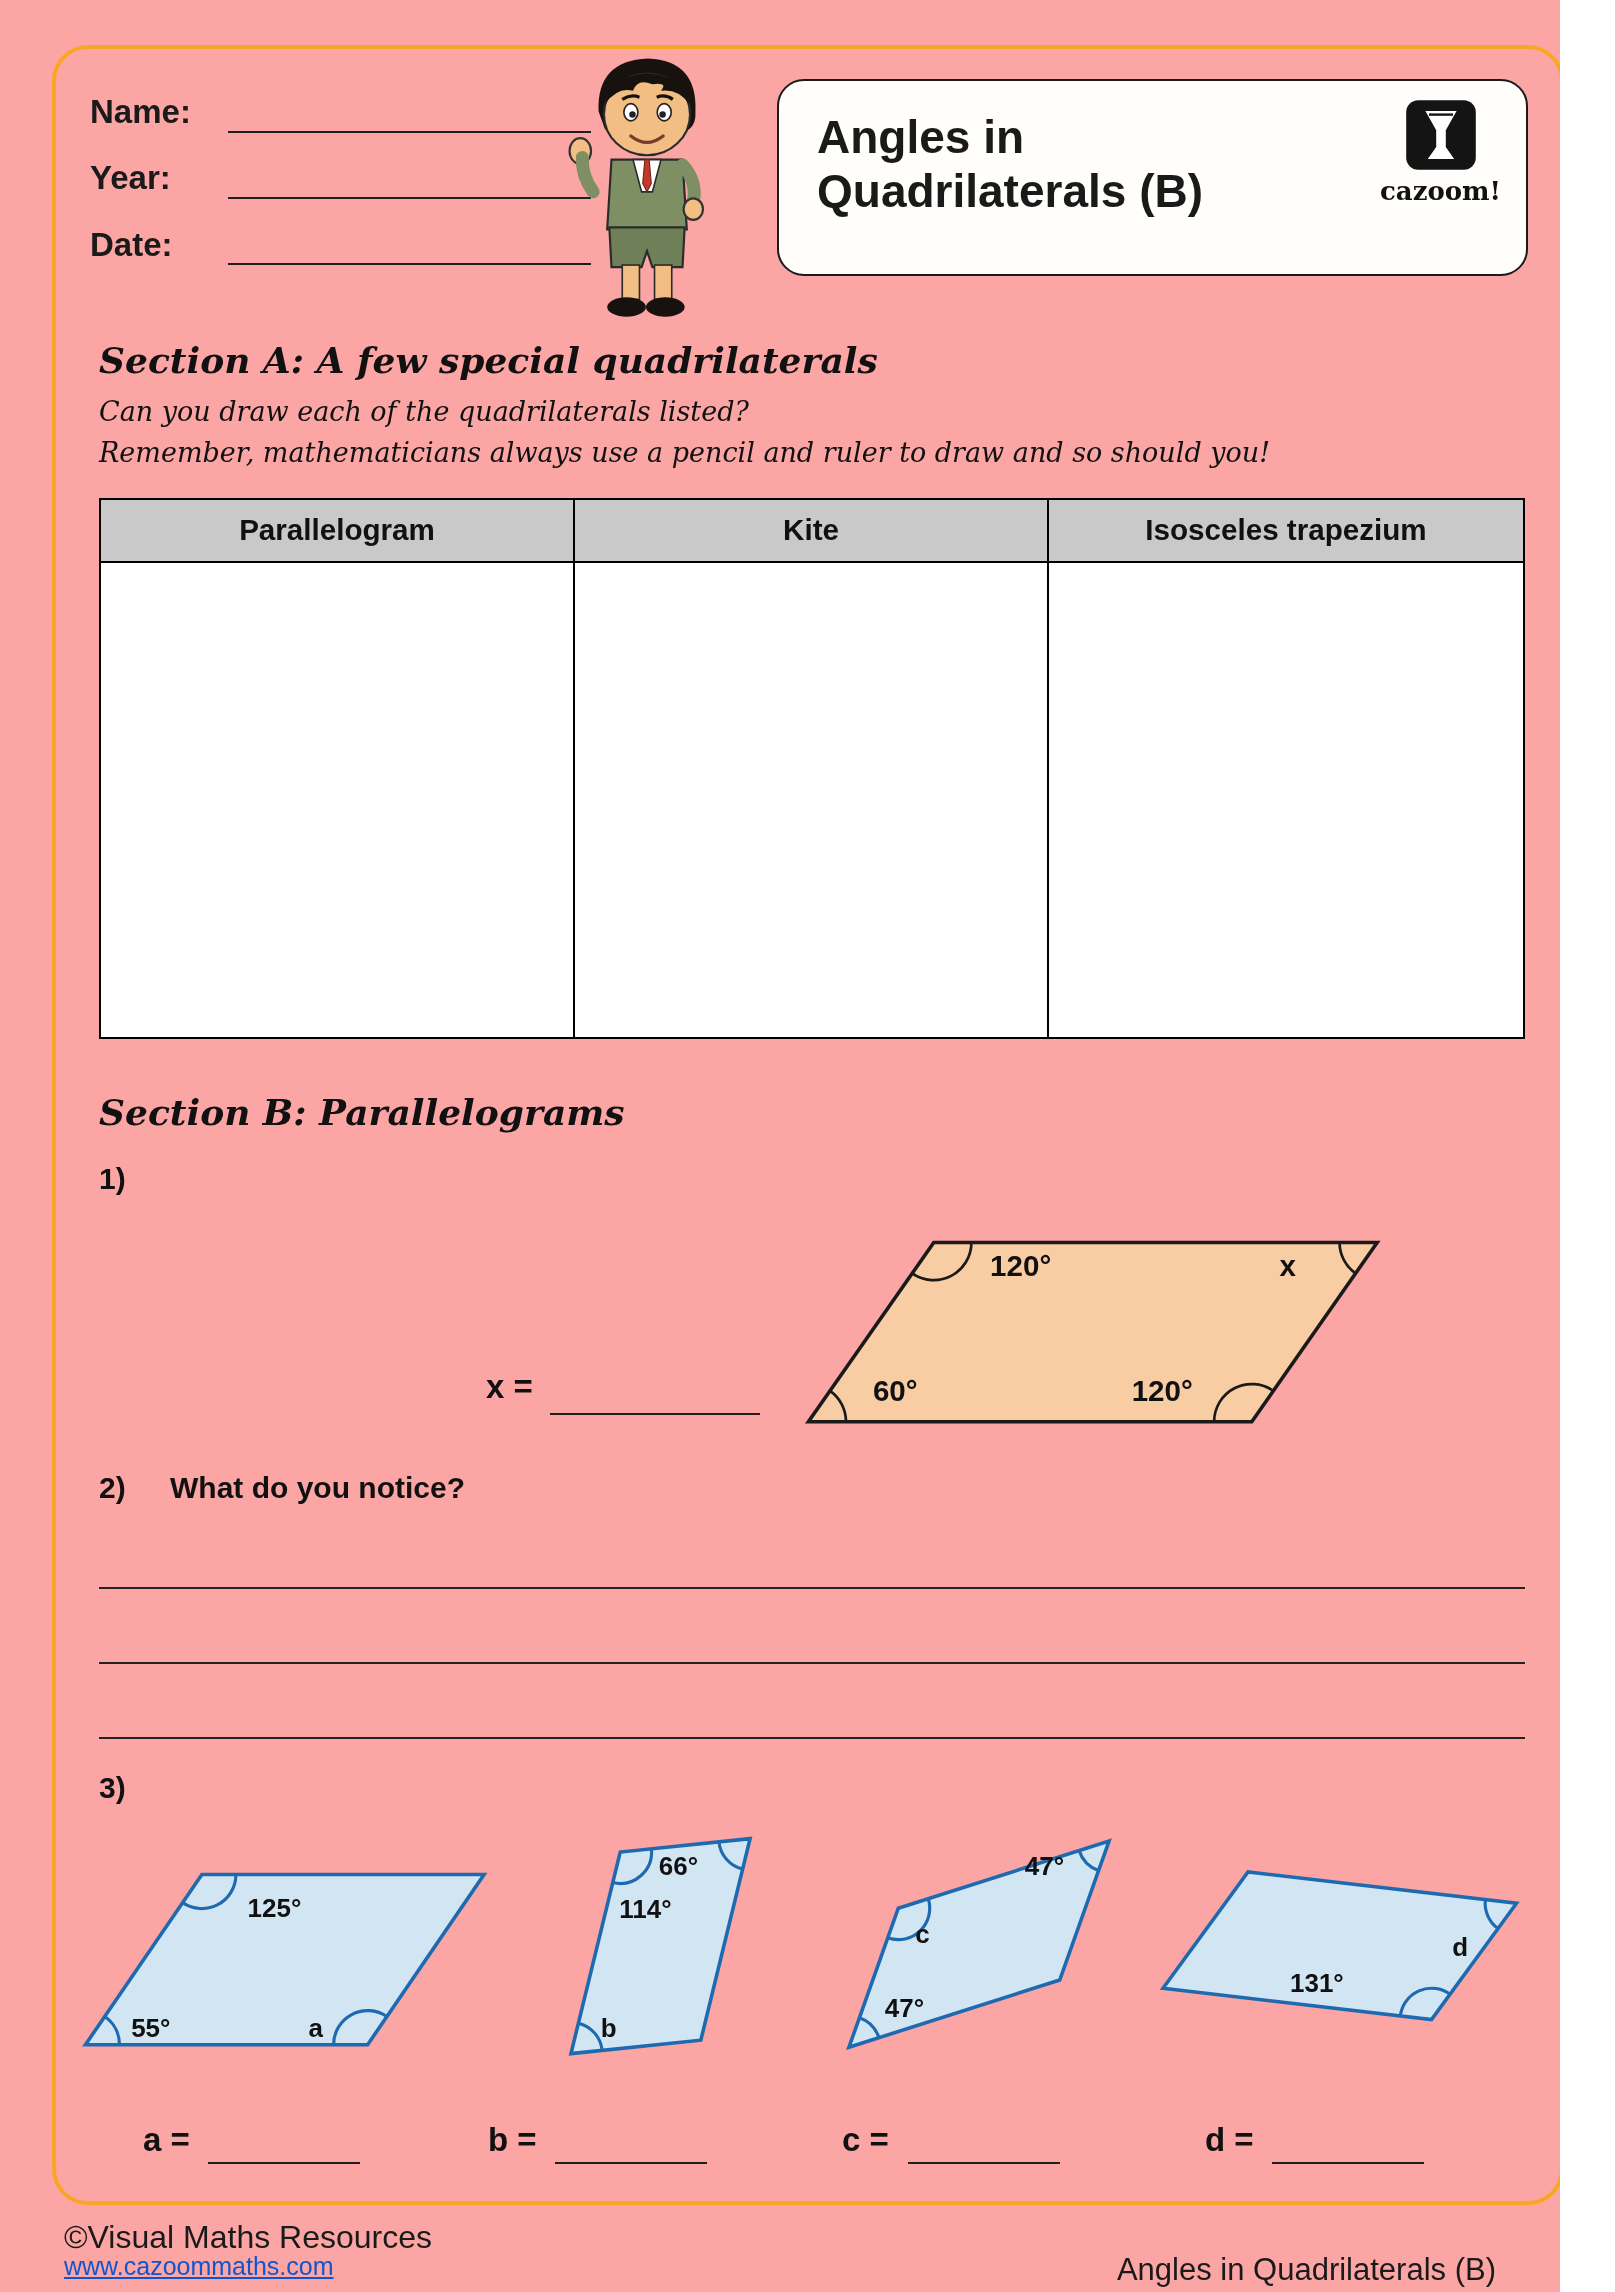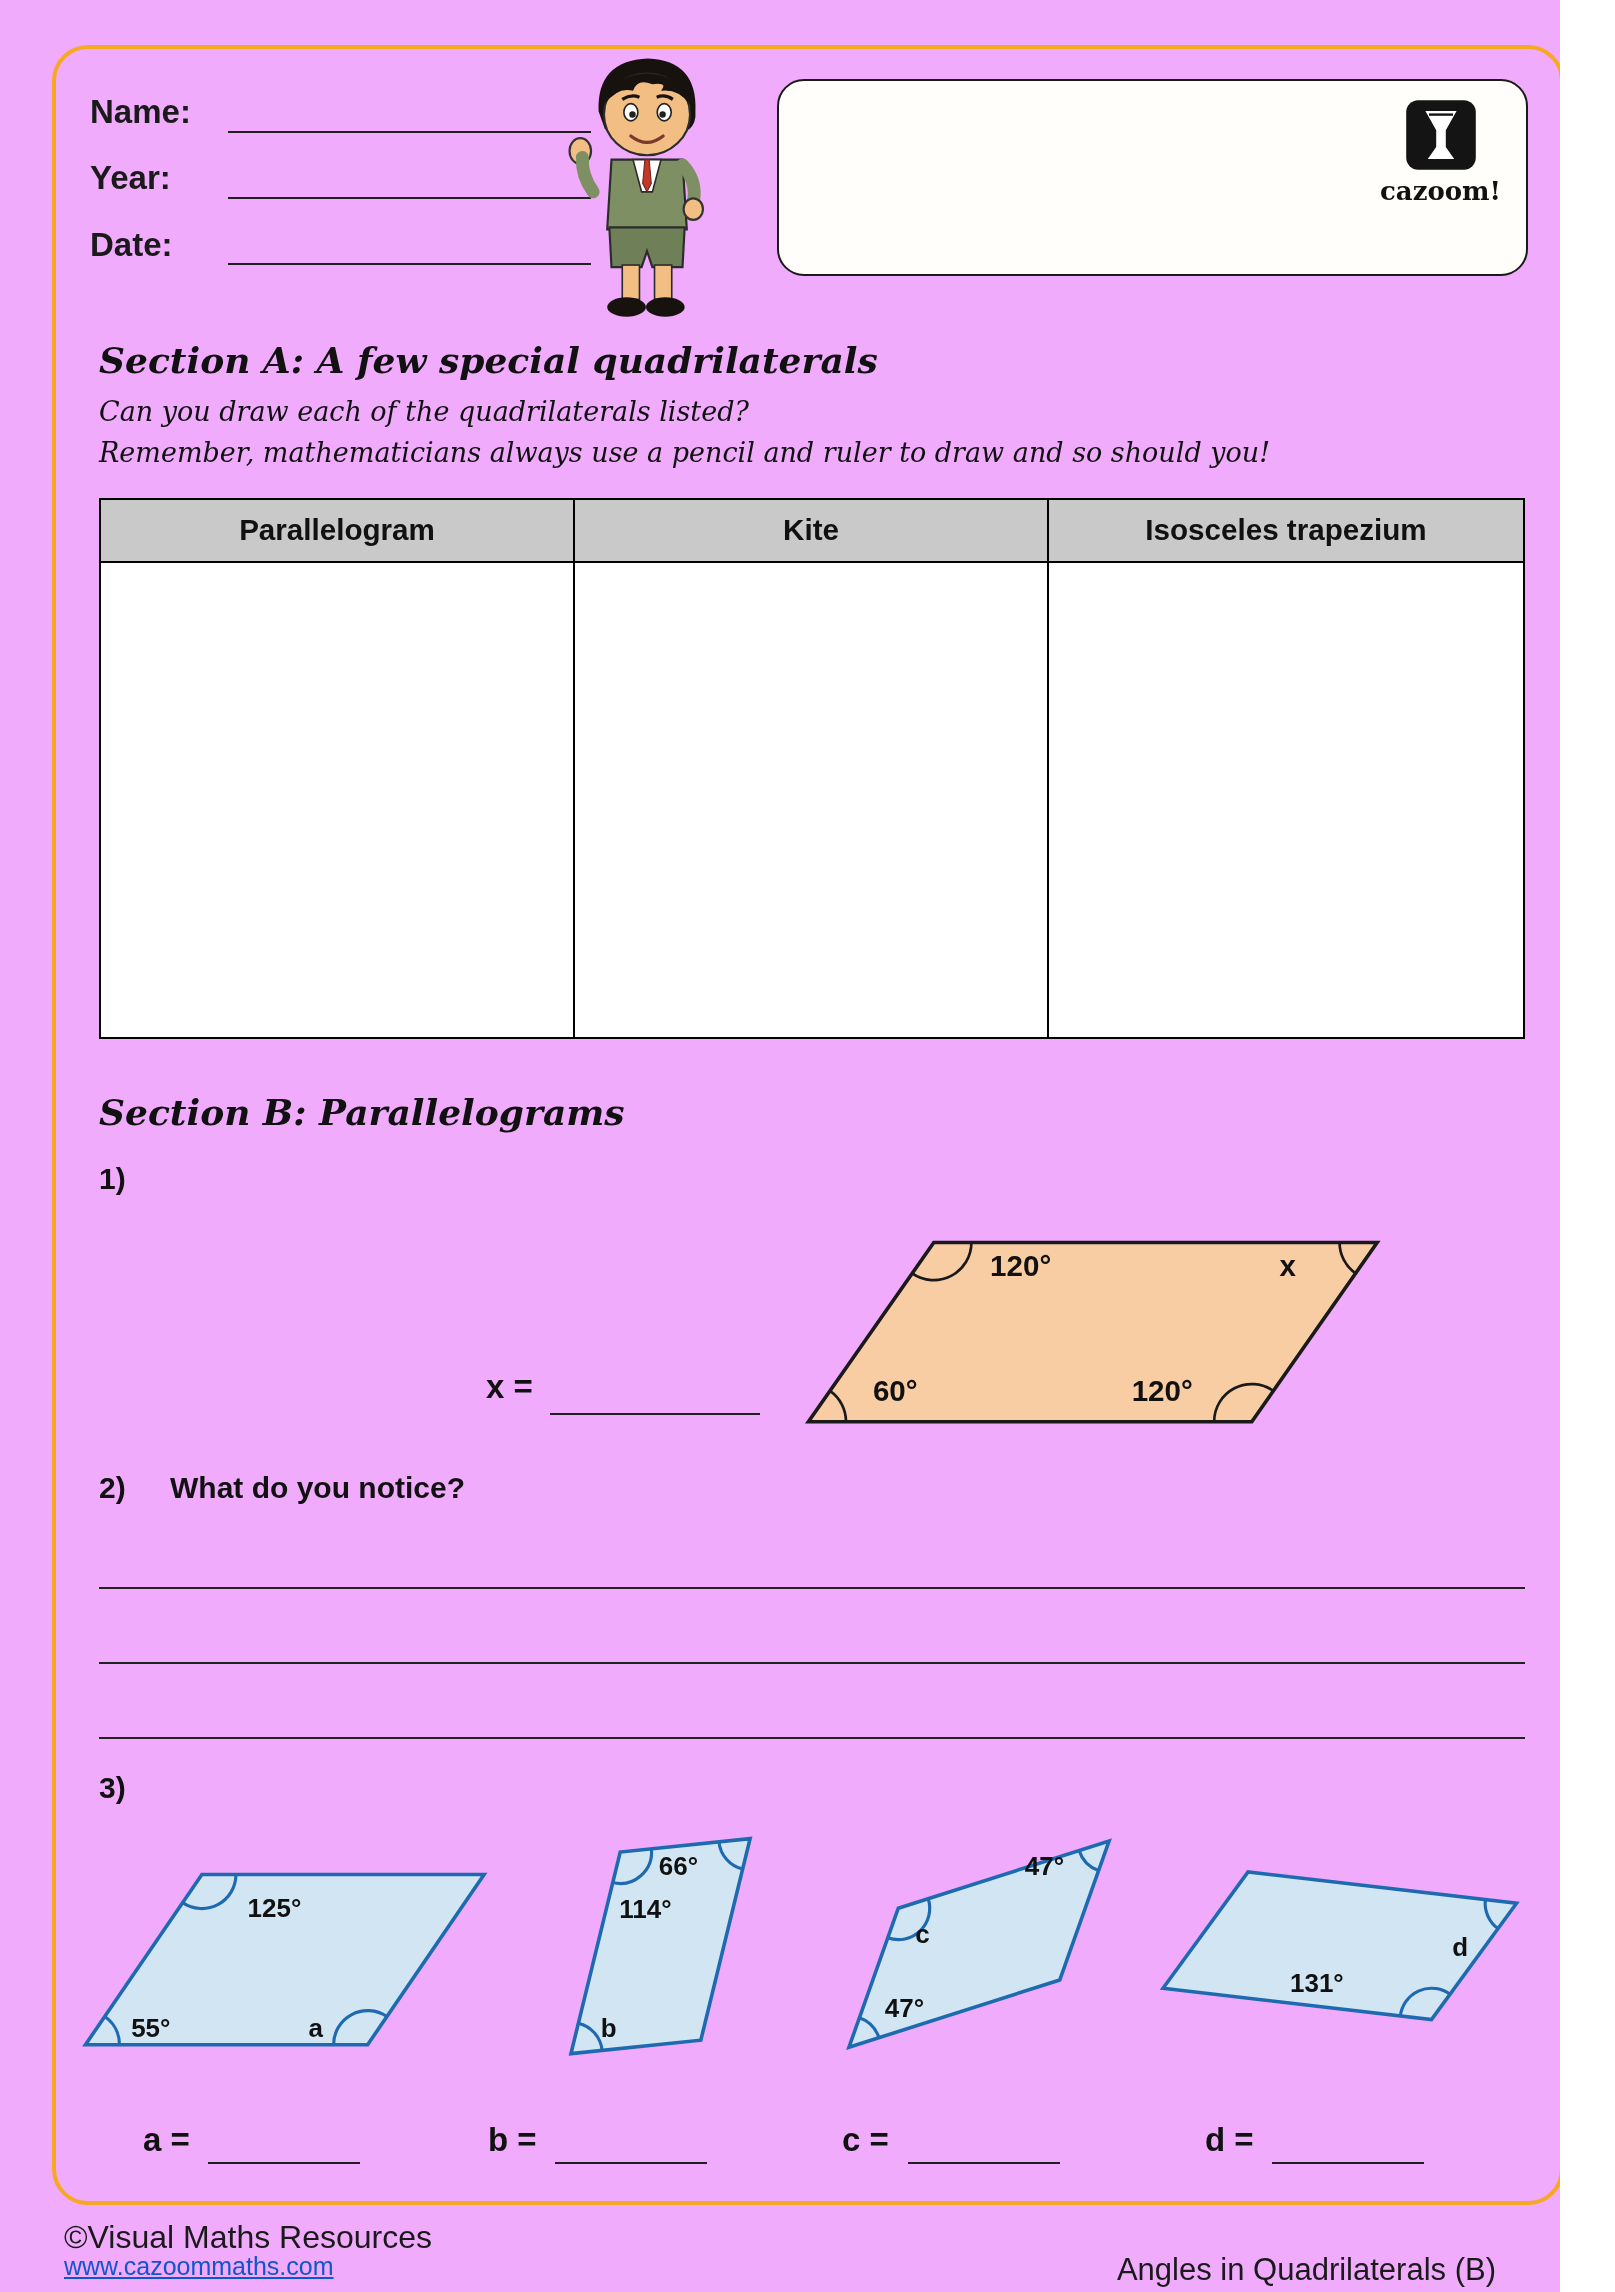--- a/index.html
+++ b/index.html
@@ -1,19 +1,19 @@
 <!DOCTYPE html>
 <html style="font-size:14.3px"><head>
 <meta charset="utf-8">
 <title>Angles in Quadrilaterals (B)</title>
 <style>
   * { margin:0; padding:0; box-sizing:border-box; }
   html,body { background:#ffffff; }
   body { font-family:"Liberation Sans", sans-serif; color:#111; }
-  .page { position:relative; width:1560px; height:2293px; background:#f0abfc; overflow:hidden; }
+  .page { position:relative; width:1560px; height:2293px; background:#fca5a5; overflow:hidden; }
   .abs { position:absolute; }
 
   .frame { position:absolute; left:52px; top:45px; width:1512px; height:2160px;
            border:4.5px solid #F7A823; border-radius:36px; }
 
   .field-label { font-size:33px; font-weight:700; color:#1a1a1a; }
   .write-line { border-bottom:2.7px solid #1f1f1f; height:0; }
 
   .title-box { position:absolute; left:777px; top:79px; width:751px; height:197px;
                border:2.7px solid #1a1a1a; border-radius:27px; background:#fffefa; }
@@ -83,20 +83,24 @@
       <ellipse cx="118" cy="146" rx="9" ry="10" fill="#F2BE83" stroke="#333" stroke-width="2"></ellipse>
       <path d="M40 163 L110 163 L108 200 L80 200 L75 185 L70 200 L42 200 Z" fill="#6F8058" stroke="#2b2b2b" stroke-width="2"></path>
       <rect x="52" y="198" width="16" height="32" fill="#F2BE83" stroke="#2b2b2b" stroke-width="1.5"></rect>
       <rect x="82" y="198" width="16" height="32" fill="#F2BE83" stroke="#2b2b2b" stroke-width="1.5"></rect>
       <ellipse cx="56" cy="237" rx="18" ry="9" fill="#17120E"></ellipse>
       <ellipse cx="92" cy="237" rx="18" ry="9" fill="#17120E"></ellipse>
     </svg>
   </div>
 
   <div class="title-box">
+    <div class="title-text">
+      <div>Angles in</div>
+      <div>Quadrilaterals (B)</div>
+    </div>
     <div class="logo">
       <svg width="72" height="72" viewBox="0 0 60 60">
         <rect x="1" y="1" width="58" height="58" rx="10" fill="#141414"></rect>
         <path d="M17 10 h26 l-4 7 -5 9 v14 l7 10 h-22 l7 -10 v-14 l-5 -9 Z" fill="#ffffff"></path>
         <path d="M20 13 h20" stroke="#141414" stroke-width="2"></path>
       </svg>
       <div class="logo-text">cazoom!</div>
     </div>
   </div>
 

